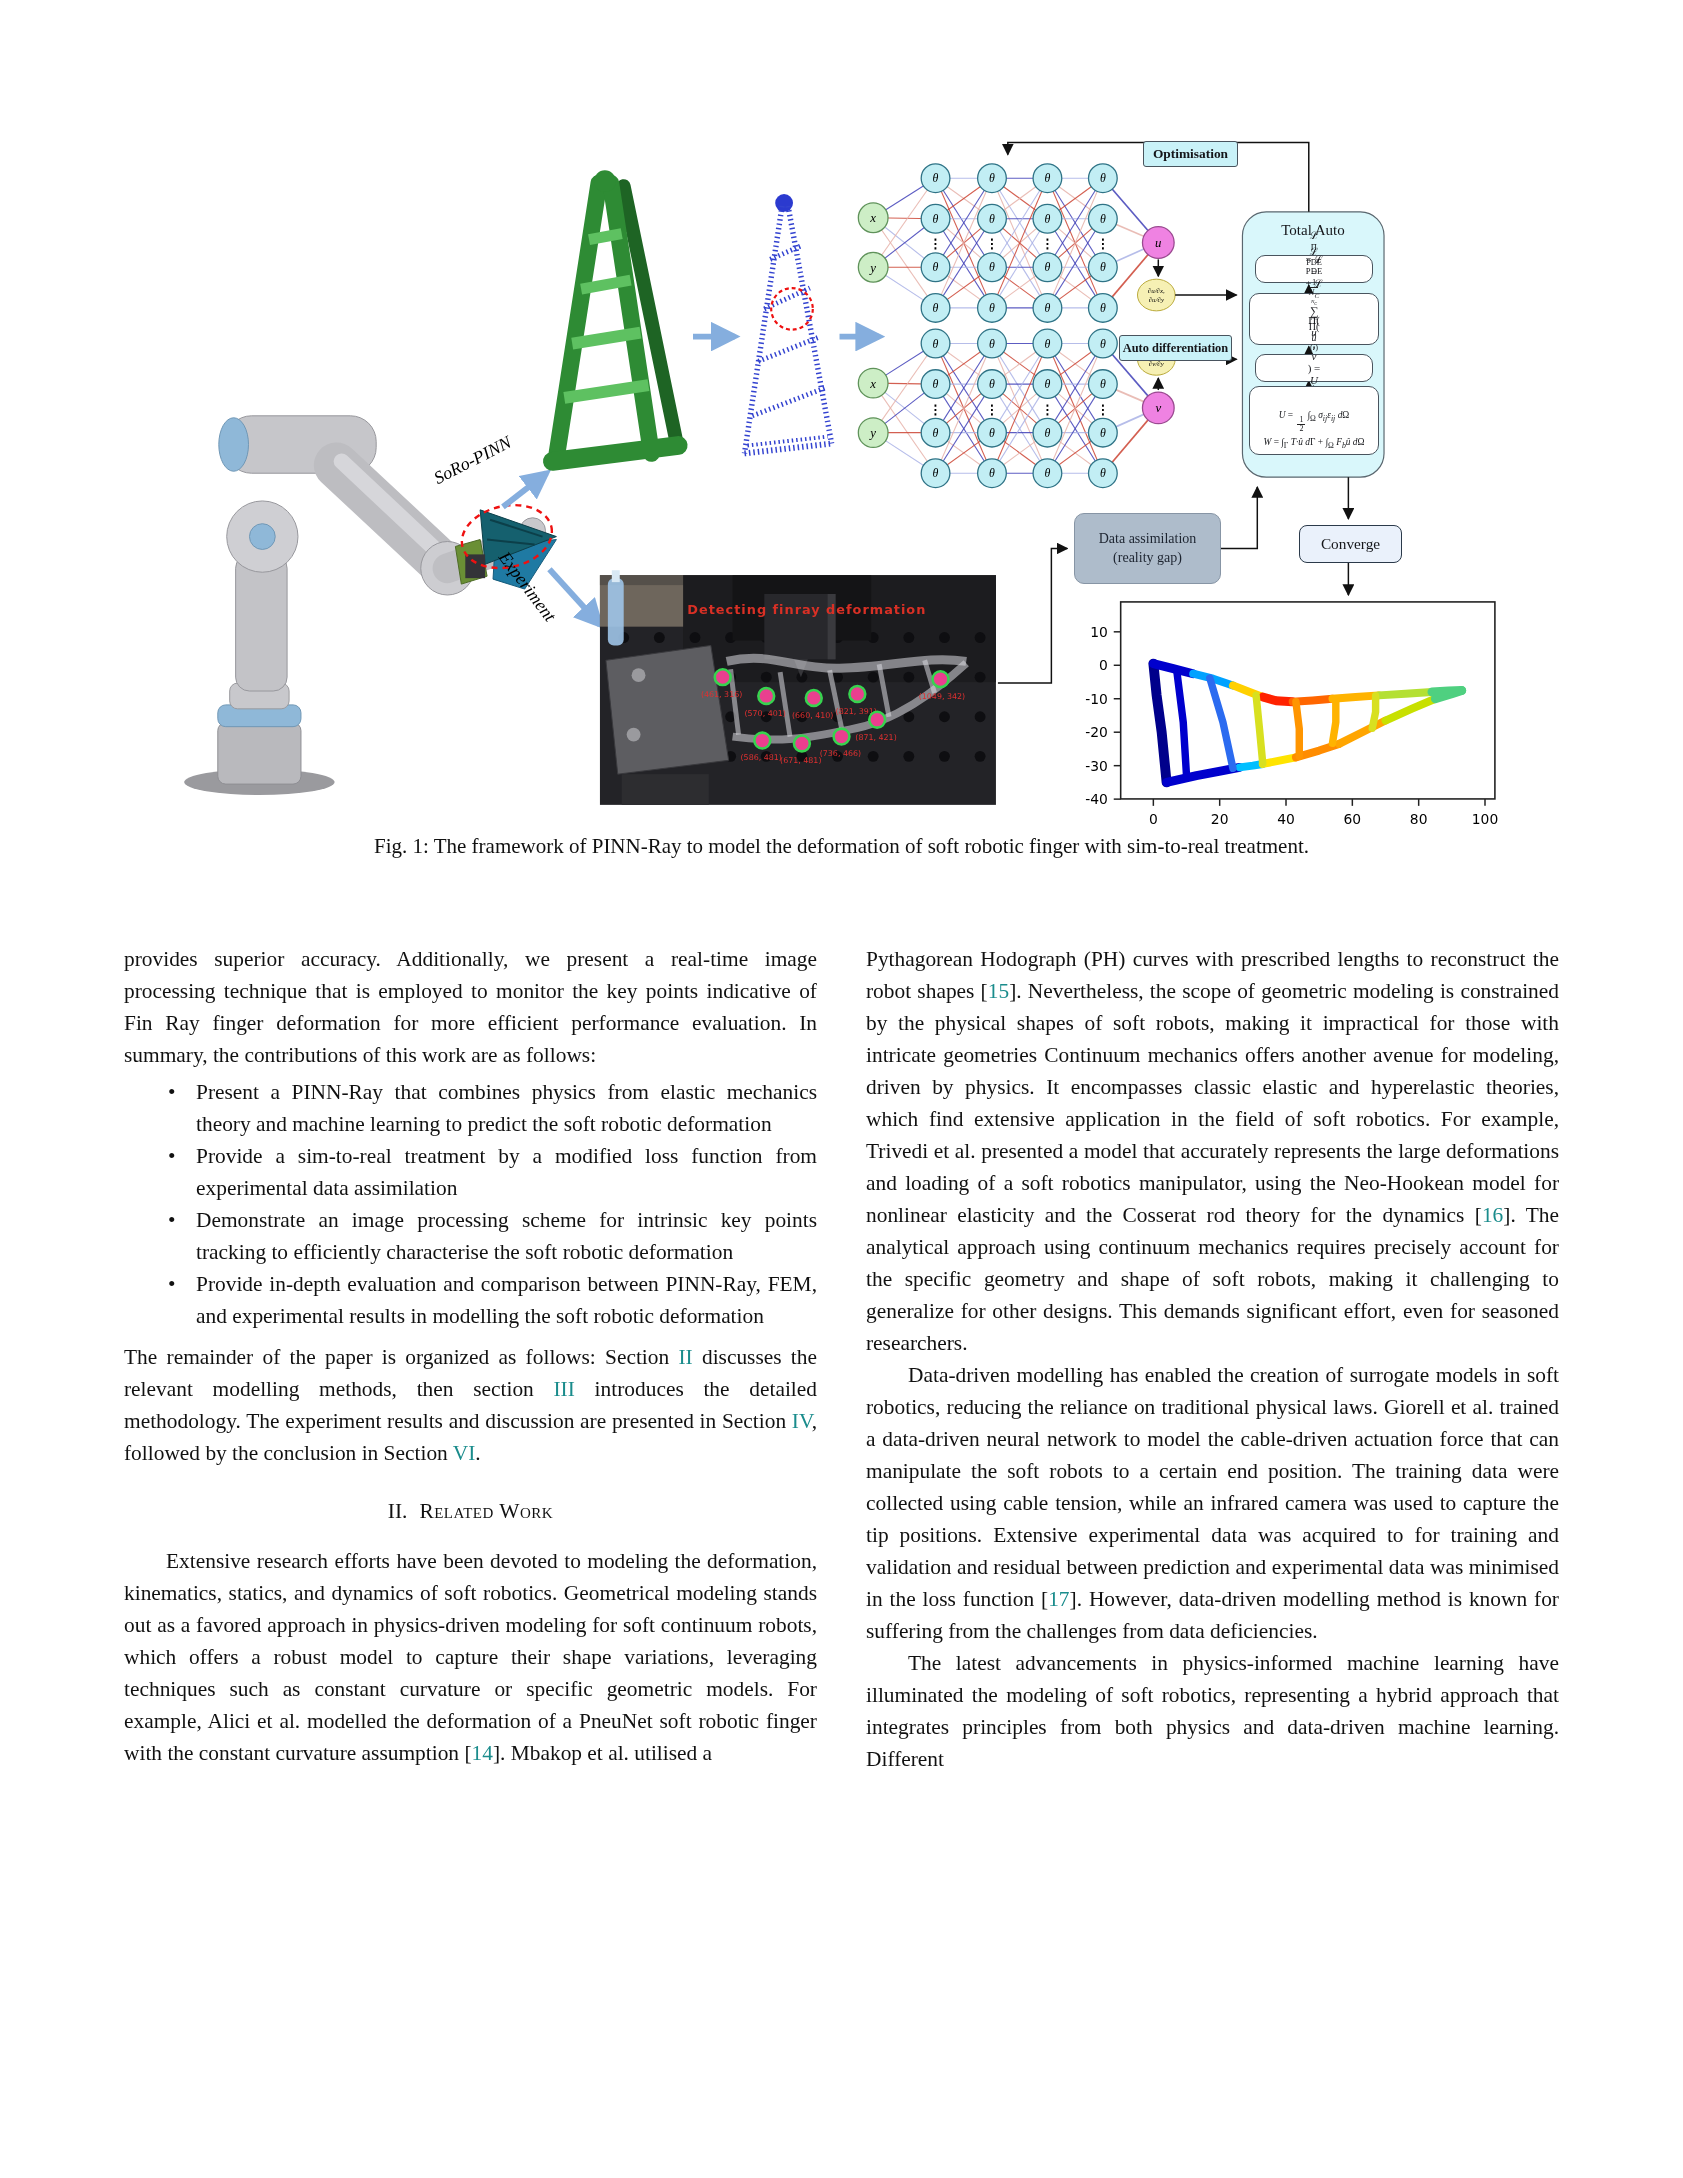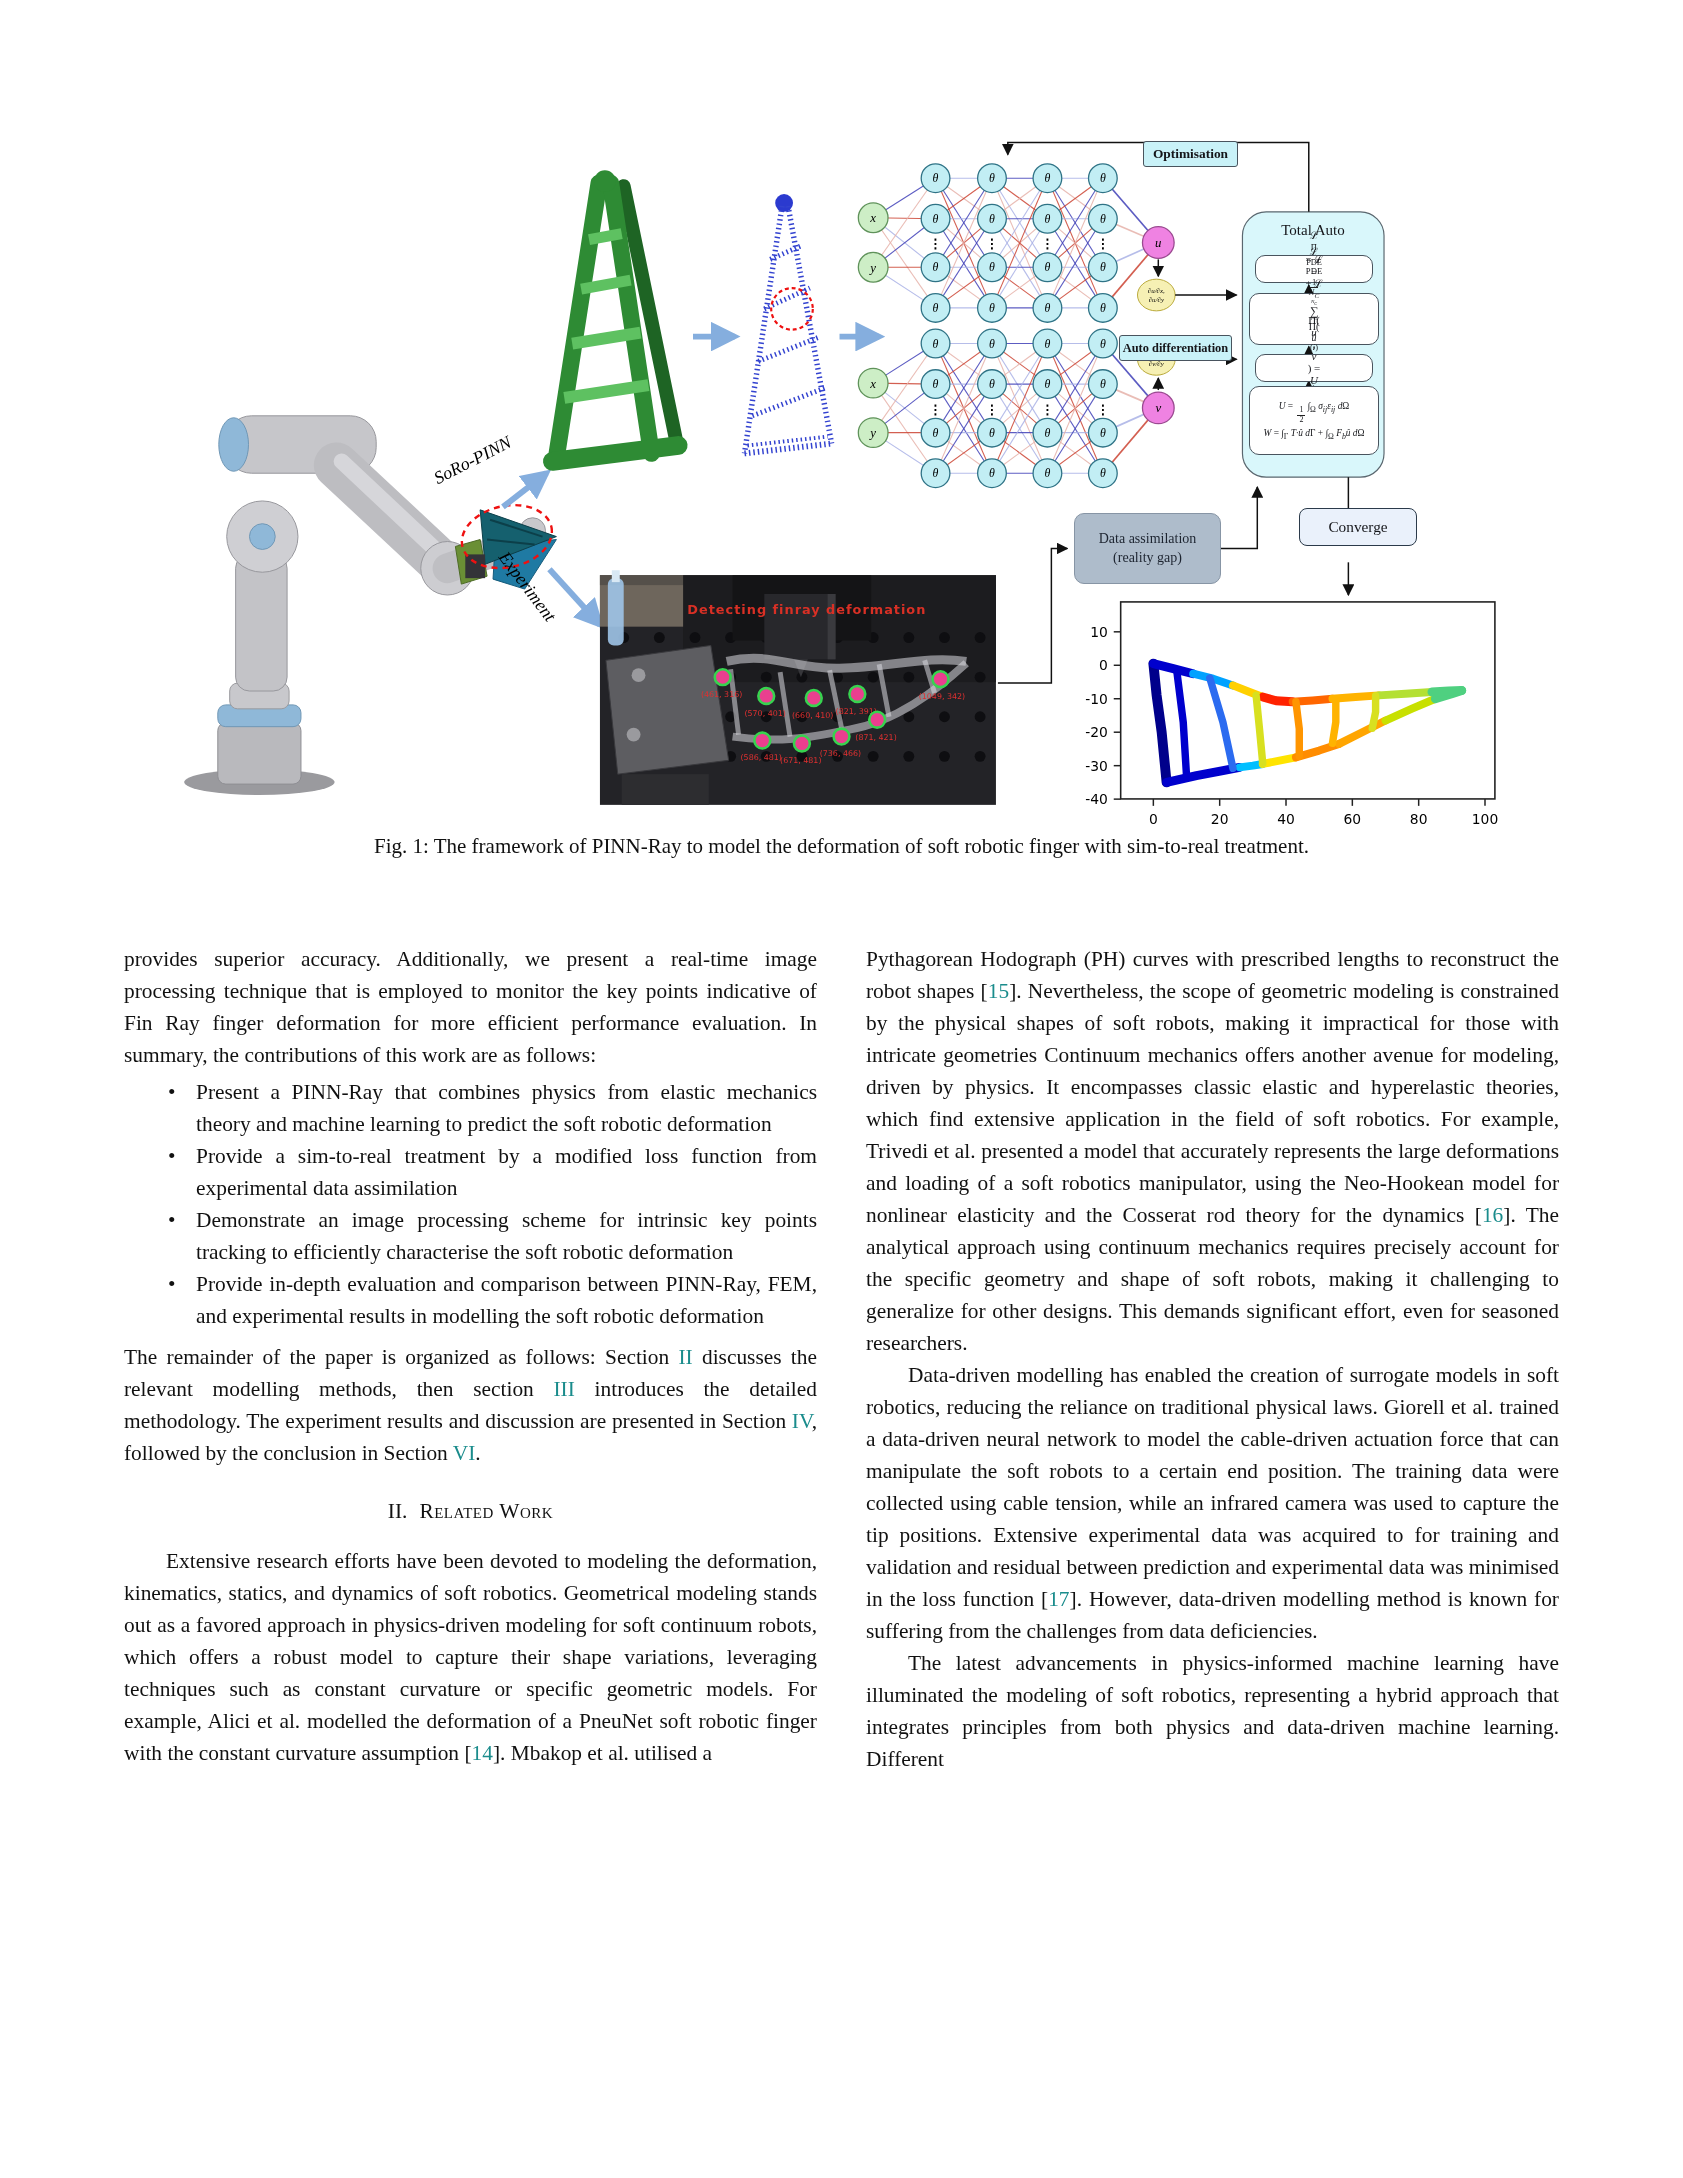--- a/index.html
+++ b/index.html
@@ -509,34 +509,34 @@
 <div class="eqbox" style="left:1255px;top:255px;width:116px;height:26px;font-size:10.4px;">ℒ<sub>Π</sub> = ℒ<sub>PDE</sub> + ℒ<sub>data</sub>,</div>
 <div class="eqbox" style="left:1249px;top:293px;width:128px;height:50px;font-size:10px;">ℒ<sub>PDE</sub> = <span class="stk">
         <span>1</span>
         <span><i>N<sub>C</sub></i></span>
       </span><span class="sum">
         <span><i>N<sub>C</sub></i></span>
         <span>∑</span>
         <span><i>i</i>=1</span>
       </span>Π(<i>û</i><sup>(<i>i</i>)</sup>, <i>v̂</i><sup>(<i>i</i>)</sup>)</div>
 <div class="eqbox" style="left:1255px;top:354px;width:116px;height:26px;font-size:11px;">Π(<i>u</i>, <i>v</i>) = <i>U</i> + <i>W</i>,</div>
-<div class="eqbox" style="left:1249px;top:386px;width:128px;height:67px;font-size:9.4px;line-height:2;">
+<div class="eqbox" style="left:1249px;top:386px;width:128px;height:67px;font-size:9.4px;line-height:2;justify-content:flex-end;">
   <div><i>U</i> = <span class="stk">
           <span>1</span>
           <span>2</span>
         </span>∫<sub>Ω</sub> <i>σ<sub>ij</sub>ε<sub>ij</sub></i> <i>d</i>Ω</div>
   <div><i>W</i> = ∫<sub>Γ</sub> <i>T·û</i> <i>d</i>Γ + ∫<sub>Ω</sub> <i>F<sub>b</sub>û</i> <i>d</i>Ω</div>
 </div>
 
 <div class="ov assim" style="left:1074px;top:513px;width:147px;height:71px;">
   <div>Data assimilation</div>
   <div>(reality gap)</div>
 </div>
 
-<div class="ov converge" style="left:1299px;top:508px;width:118px;height:38px;">Converge</div>
+<div class="ov converge" style="left:1299px;top:525px;width:103px;height:38px;">Converge</div>
 
 <div id="caption">Fig. 1: The framework of PINN-Ray to model the deformation of soft robotic finger with sim-to-real treatment.</div>
 
 <div id="colL" class="col">
   <p>provides superior accuracy. Additionally, we present a real-time image processing technique that is employed to monitor the key points indicative of Fin Ray finger deformation for more efficient performance evaluation. In summary, the contributions of this work are as follows:</p>
   <ul>
     <li>Present a PINN-Ray that combines physics from elastic mechanics theory and machine learning to predict the soft robotic deformation</li>
     <li>Provide a sim-to-real treatment by a modified loss function from experimental data assimilation</li>
     <li>Demonstrate an image processing scheme for intrinsic key points tracking to efficiently characterise the soft robotic deformation</li>
     <li>Provide in-depth evaluation and comparison between PINN-Ray, FEM, and experimental results in modelling the soft robotic deformation</li>

